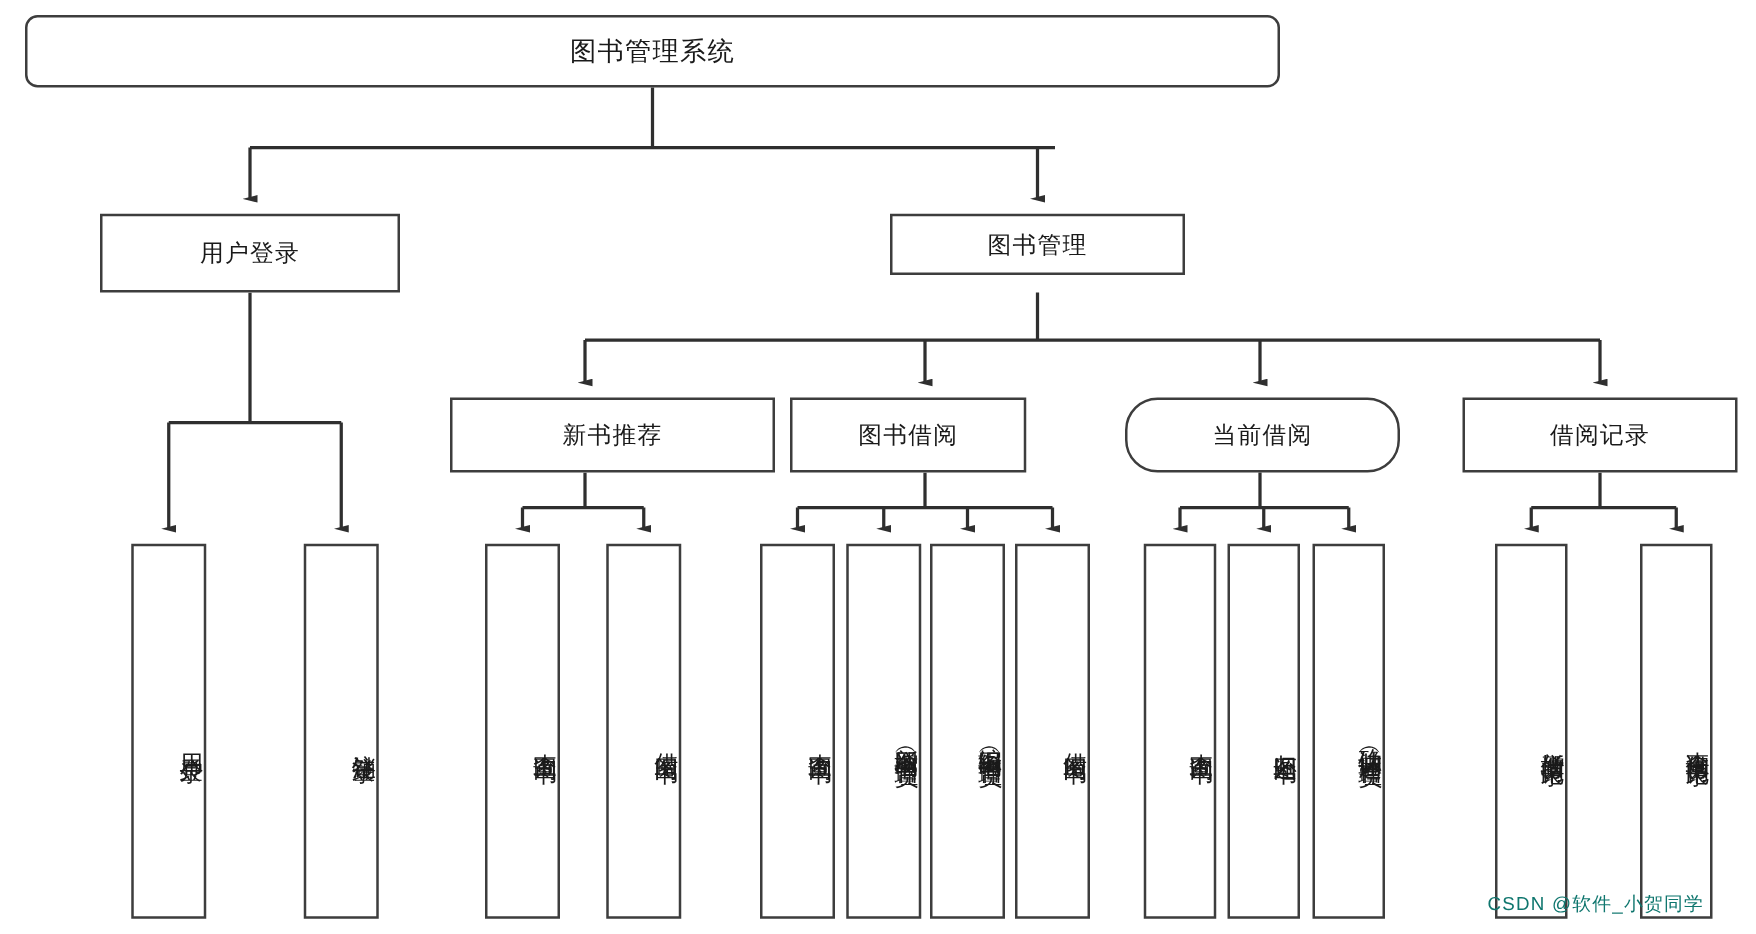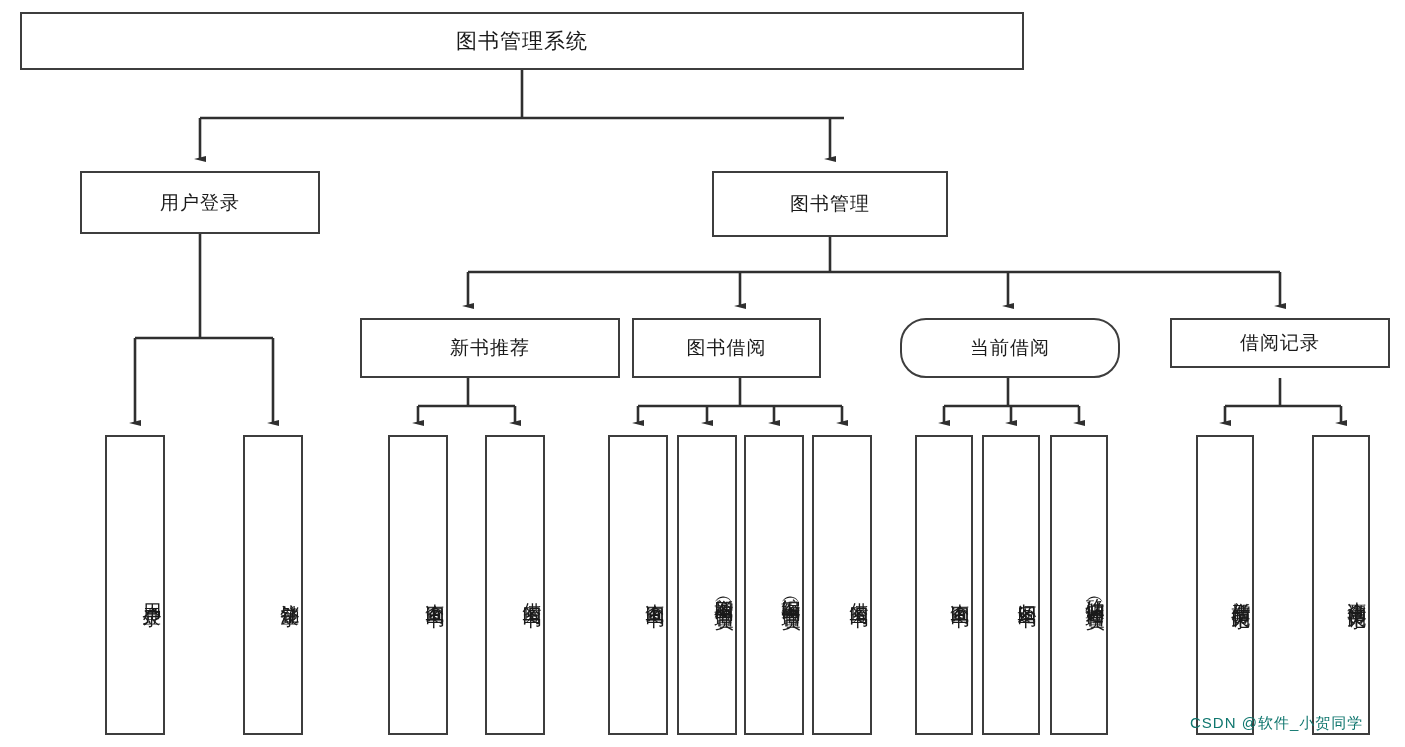--- a/index.html
+++ b/index.html
@@ -63,41 +63,41 @@
       <path d="M1011,406 L1011,423" marker-end="url(#arrow)"></path>
       <path d="M1079,406 L1079,423" marker-end="url(#arrow)"></path>
 
       <path d="M1280,378 L1280,406"></path>
       <path d="M1225,406 L1341,406"></path>
       <path d="M1225,406 L1225,423" marker-end="url(#arrow)"></path>
       <path d="M1341,406 L1341,423" marker-end="url(#arrow)"></path>
     </g>
   </svg>
 
-  <div class="node root" style="left: 20px; top: 12px; width: 1004px; height: 58px;">
+  <div class="node root" style="left: 20px; top: 12px; width: 1004px; height: 58px; border-radius: 10px;">
       <span>图书管理系统</span>
     </div>
 
   <div class="node lvl2" style="left: 80px; top: 171px; width: 240px; height: 63px;">
       <span>用户登录</span>
     </div>
-  <div class="node lvl2" style="left: 712px; top: 171px; width: 236px; height: 66px;">
+  <div class="node lvl2" style="left: 712px; top: 171px; width: 236px; height: 49px;">
       <span>图书管理</span>
     </div>
 
   <div class="node lvl3" style="left: 360px; top: 318px; width: 260px; height: 60px;">
       <span>新书推荐</span>
     </div>
   <div class="node lvl3" style="left: 632px; top: 318px; width: 189px; height: 60px;">
       <span>图书借阅</span>
     </div>
   <div class="node lvl3" style="left: 900px; top: 318px; width: 220px; height: 60px; border-radius: 26px;">
       <span>当前借阅</span>
     </div>
-  <div class="node lvl3" style="left: 1170px; top: 318px; width: 220px; height: 50px;">
+  <div class="node lvl3" style="left: 1170px; top: 318px; width: 220px; height: 60px;">
       <span>借阅记录</span>
     </div>
 
   <div class="node leaf" style="left: 105px; top: 435px; width: 60px; height: 300px;">
       <span>用户登录</span>
     </div>
   <div class="node leaf" style="left: 243px; top: 435px; width: 60px; height: 300px;">
       <span>注销登录</span>
     </div>
   <div class="node leaf" style="left: 388px; top: 435px; width: 60px; height: 300px;">

